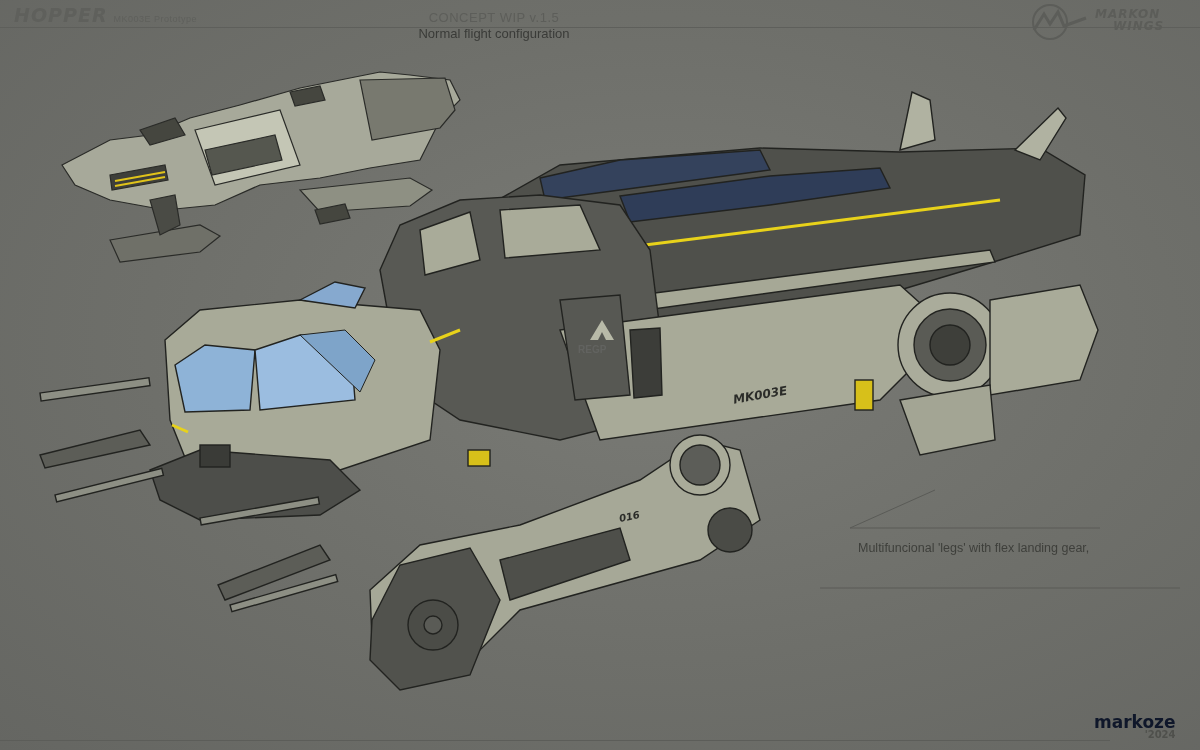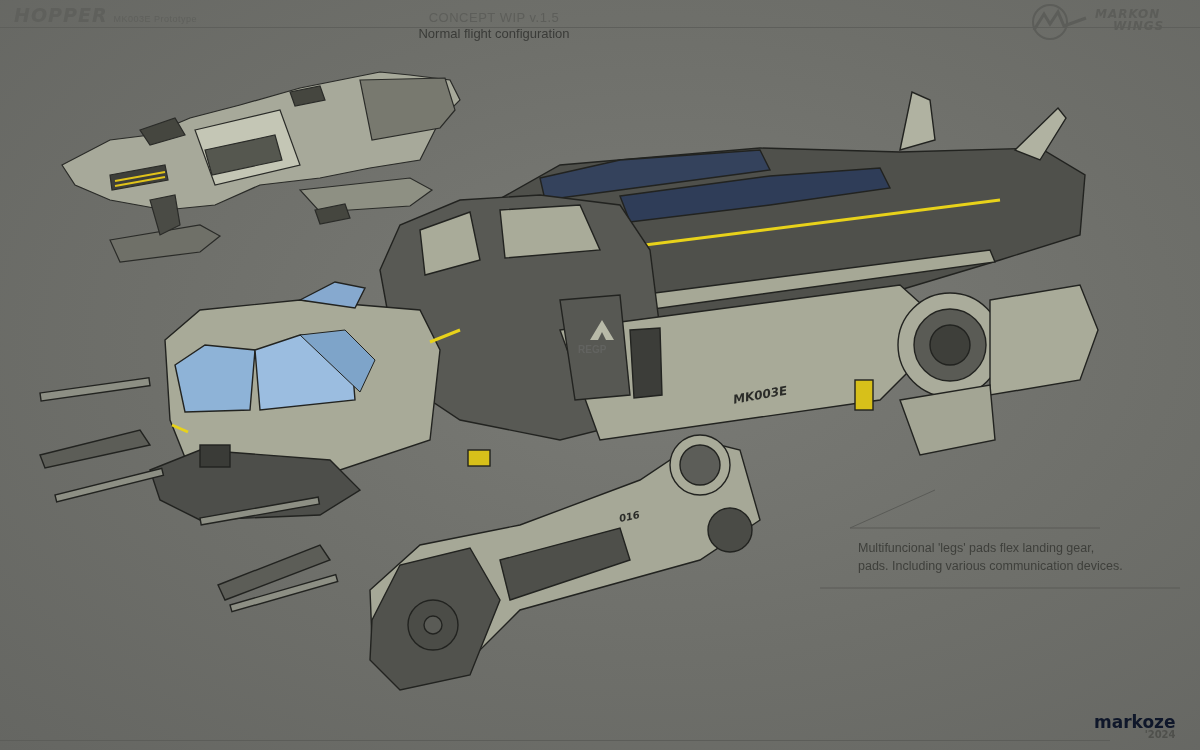--- a/index.html
+++ b/index.html
@@ -145,21 +145,20 @@
 <div class="marking" style="left:733px;top:388px;font-size:12px;transform:rotate(-10deg);">MK003E</div>
 <div class="marking" style="left:619px;top:511px;font-size:10px;transform:rotate(-12deg);">016</div>
 <div style="position:absolute;left:588px;top:318px;">
   <svg width="28" height="24">
     <path d="M14 2 L26 22 L18 22 L14 14 L10 22 L2 22 Z" fill="#b8baa8"></path>
   </svg>
   <div style="font-size:10px;color:#626360;font-weight:bold;margin-left:-10px;margin-top:-2px;">REGP</div>
 </div>
 
 <div class="note">
-  <div>Multifuncional 'legs' pads flex landing gear,</div>
-  <div>pads. Including various communication devices.</div>
+  <div>Multifuncional 'legs' with flex landing gear,</div>
 </div>
 
 <div class="sig-line"></div>
 <div class="signature">
   <div class="sig-name">markoze</div>
   <div class="sig-year">'2024</div>
 </div>
 
 </body></html>

